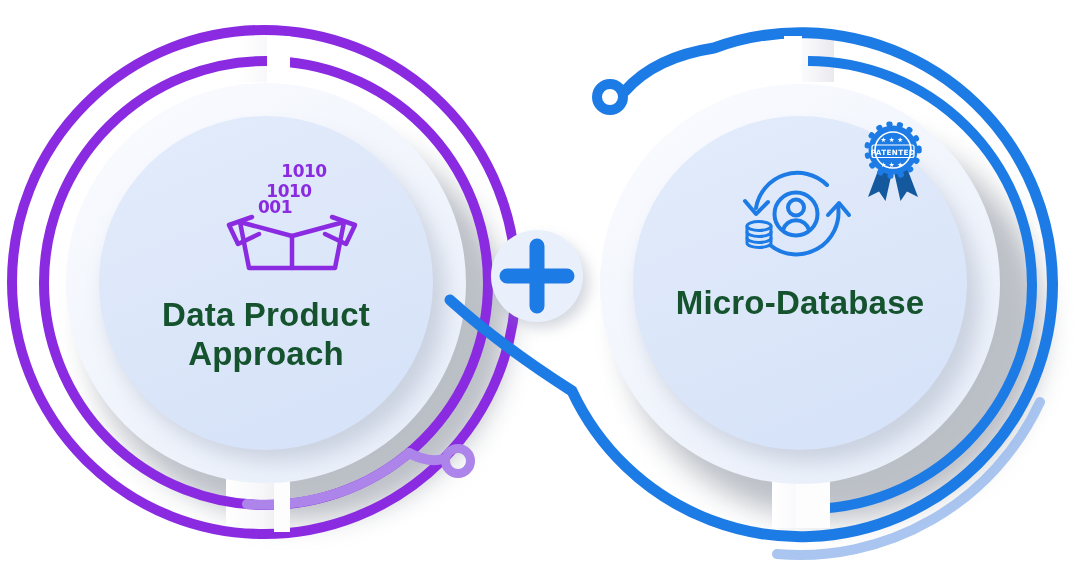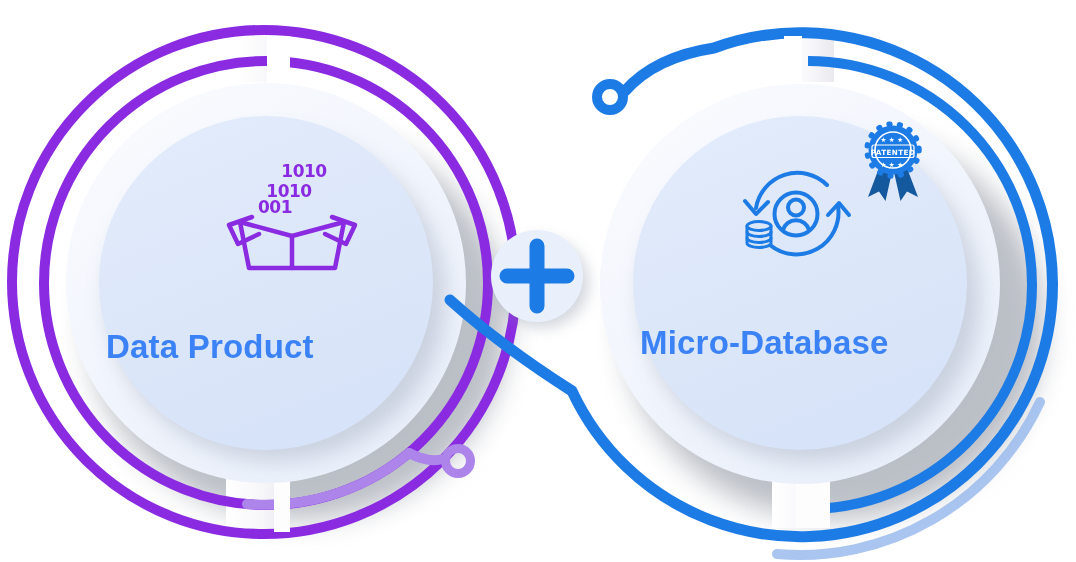--- a/index.html
+++ b/index.html
@@ -6,26 +6,26 @@
   .canvas{
     position:relative;
     width:1076px;height:562px;
     background:#ffffff;
     overflow:hidden;
     font-family:"Liberation Sans",sans-serif;
   }
   .canvas svg{position:absolute;left:0;top:0;}
   .circle-title{
     position:absolute;
+    text-align:center;
     font-weight:700;
     font-size:33px;
     line-height:1.18;
-    color:#3b82f6;
+    color:#14532d;
     letter-spacing:.2px;
-    margin-top:32px;
   }
   .svgtext{font-family:"DejaVu Sans","Liberation Sans",sans-serif;}
 </style>
 </head>
 <body>
 
 <div class="canvas">
 
 <svg width="1076" height="562" viewBox="0 0 1076 562">
   <defs>
@@ -135,18 +135,19 @@
 
   <g>
     <ellipse cx="542" cy="283" rx="47" ry="45" fill="#828ca0" opacity="0.35" filter="url(#f8)"></ellipse>
     <circle cx="537" cy="276" r="46" fill="#e9f0fb"></circle>
     <path d="M 507 276 H 567 M 537 246 V 306" fill="none" stroke="#1d7be5" stroke-width="15" stroke-linecap="round"></path>
   </g>
 </svg>
 
 <div class="circle-title" style="left:106px;top:296px;width:320px">
   <div>Data Product</div>
+  <div>Approach</div>
 </div>
-<div class="circle-title" style="left:640px;top:292px;width:320px">
+<div class="circle-title" style="left:640px;top:284px;width:320px">
   <div>Micro-Database</div>
 </div>
 
 </div>
 
 </body></html>

